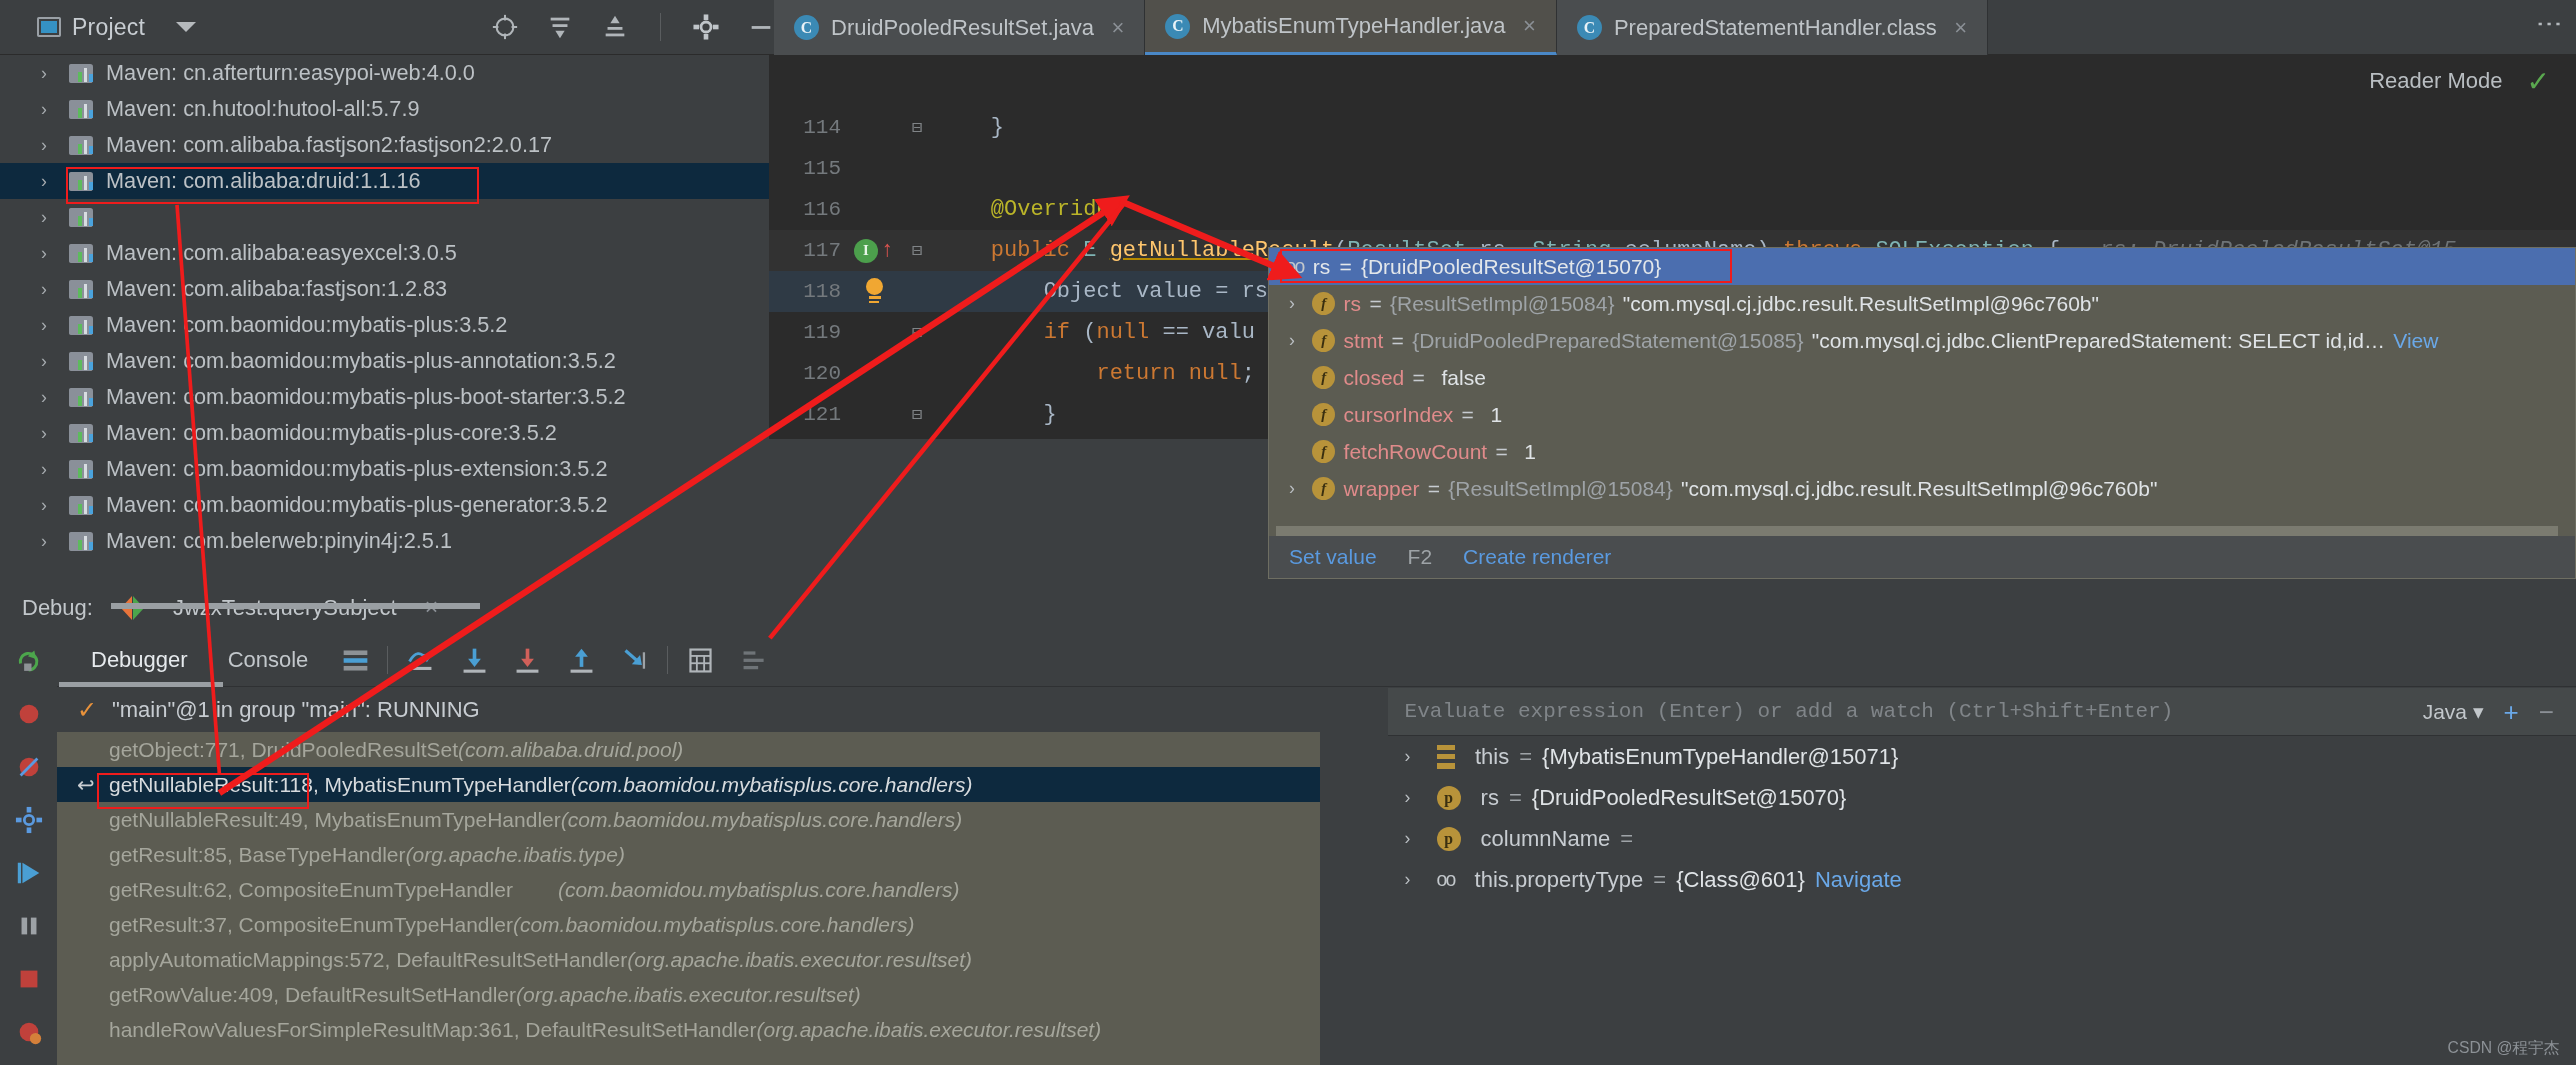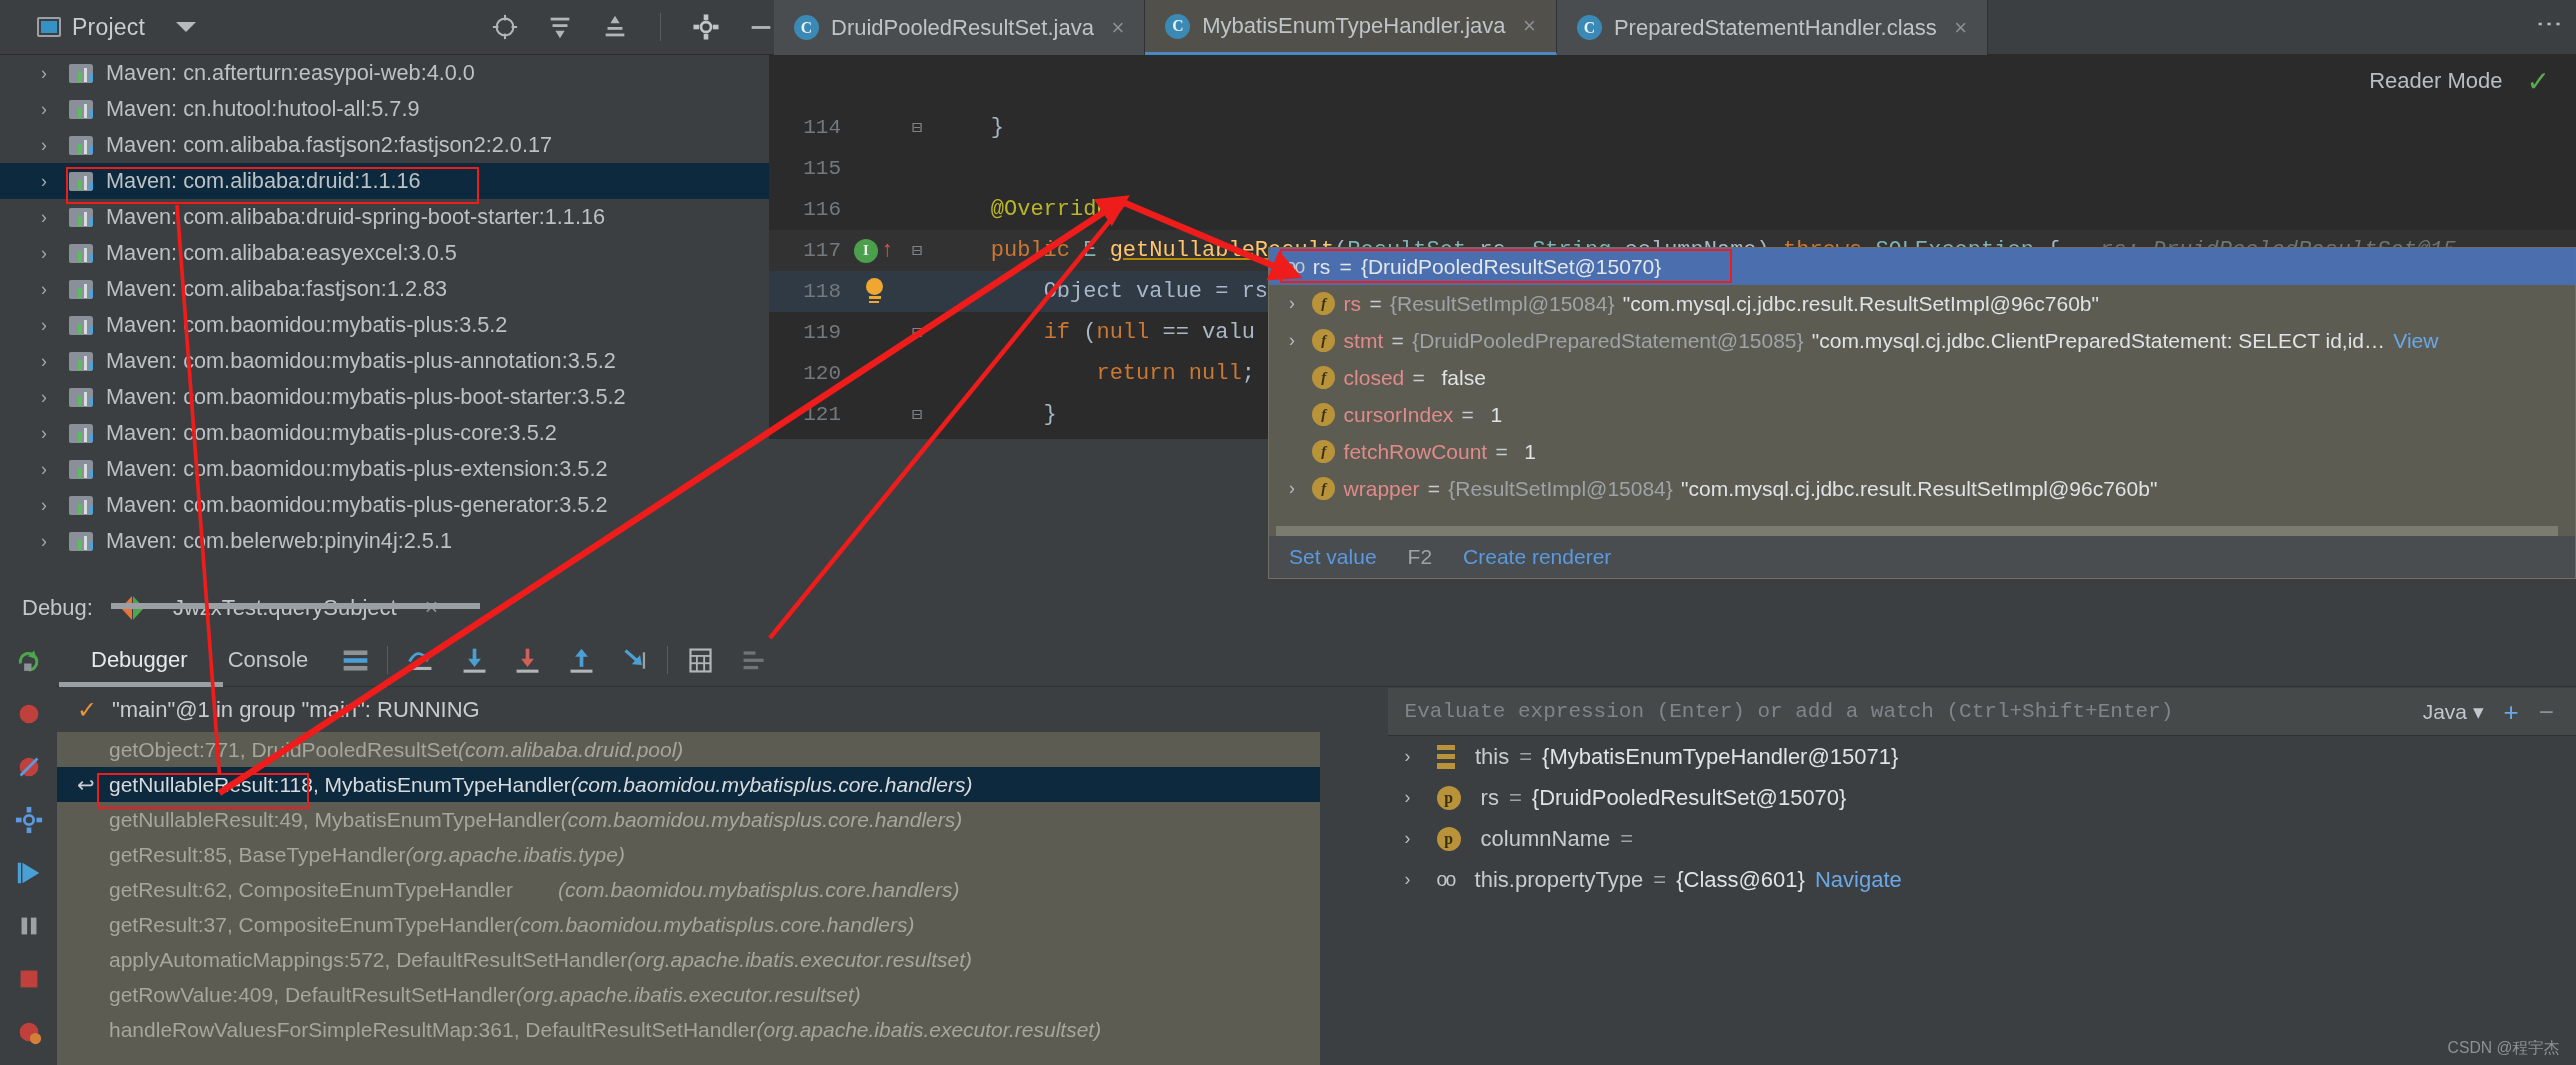--- a/index.html
+++ b/index.html
@@ -354,21 +354,20 @@
         <span>Maven: com.alibaba:druid:1.1.16</span>
       </div>
       <div class="trow">
         <span class="chev">›</span>
         <span class="jaricon">
           <i class="body"></i>
           <i class="b1"></i>
           <i class="b2"></i>
           <i class="b3"></i>
         </span>
-        <span>Maven: com.alibaba:druid-spring-boot-starter:1.1.16</span>
       </div>
       <div class="trow">
         <span class="chev">›</span>
         <span class="jaricon">
           <i class="body"></i>
           <i class="b1"></i>
           <i class="b2"></i>
           <i class="b3"></i>
         </span>
         <span>Maven: com.alibaba:easyexcel:3.0.5</span>

